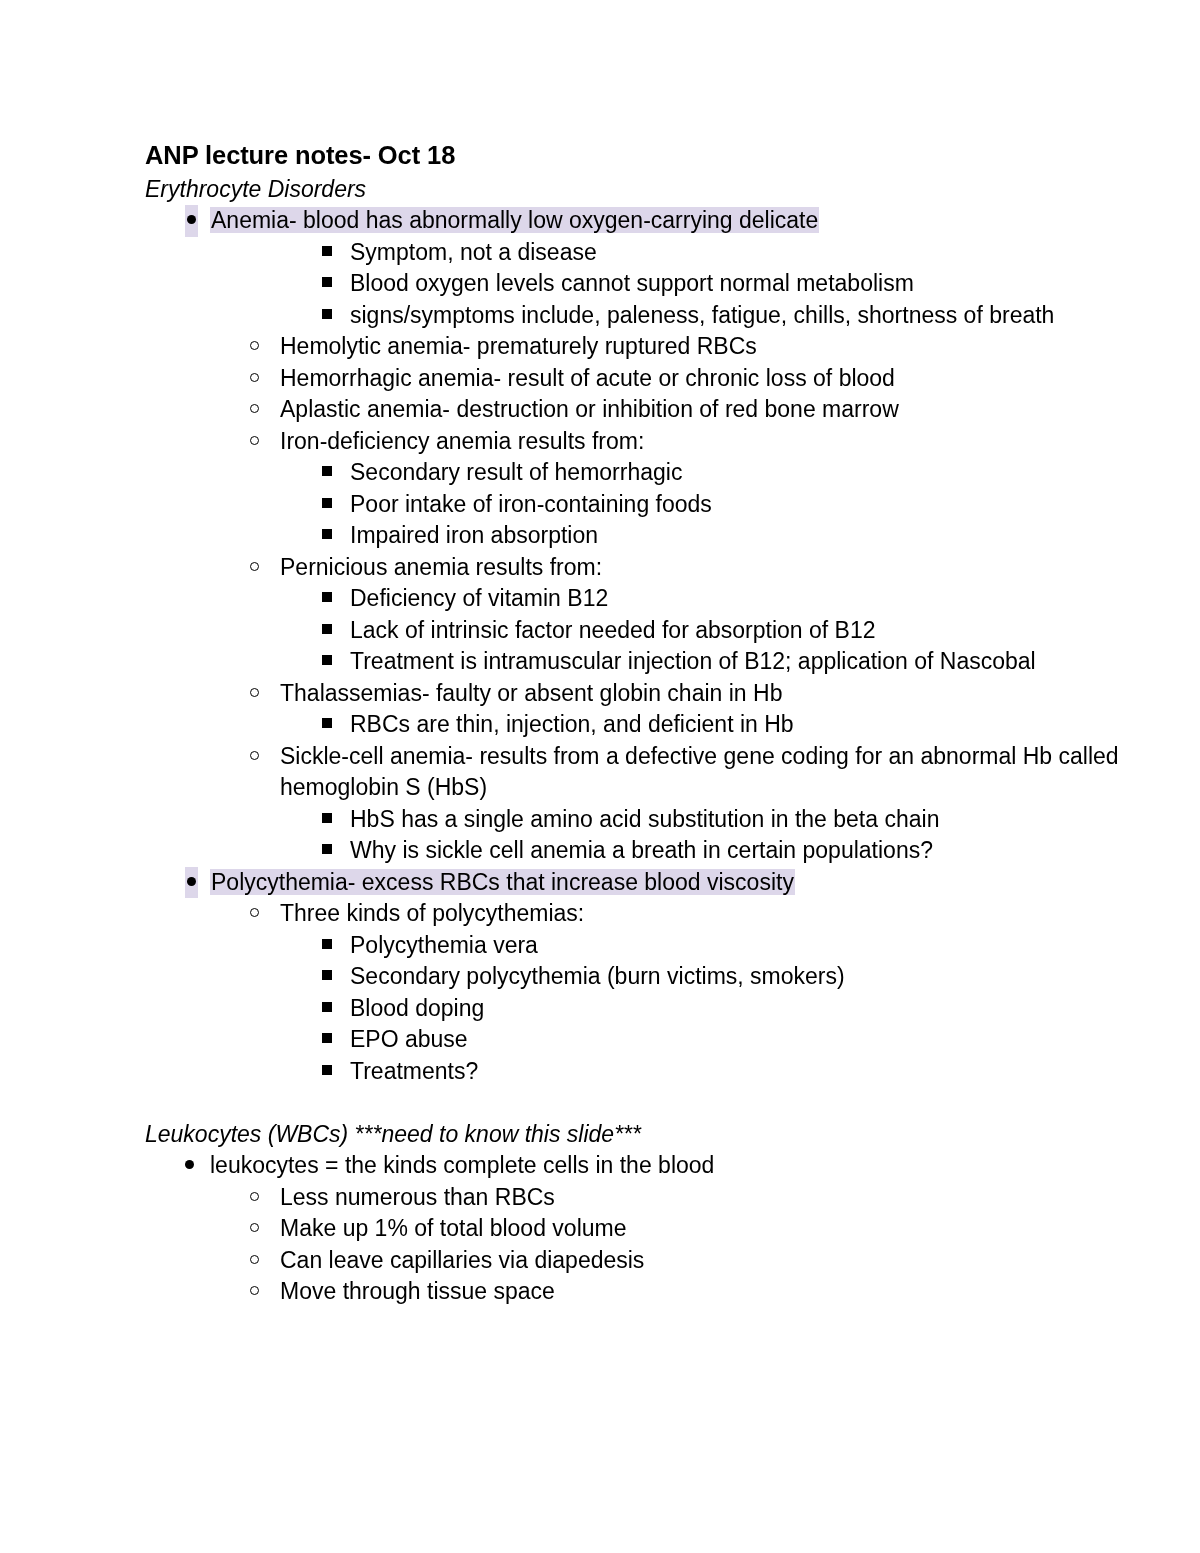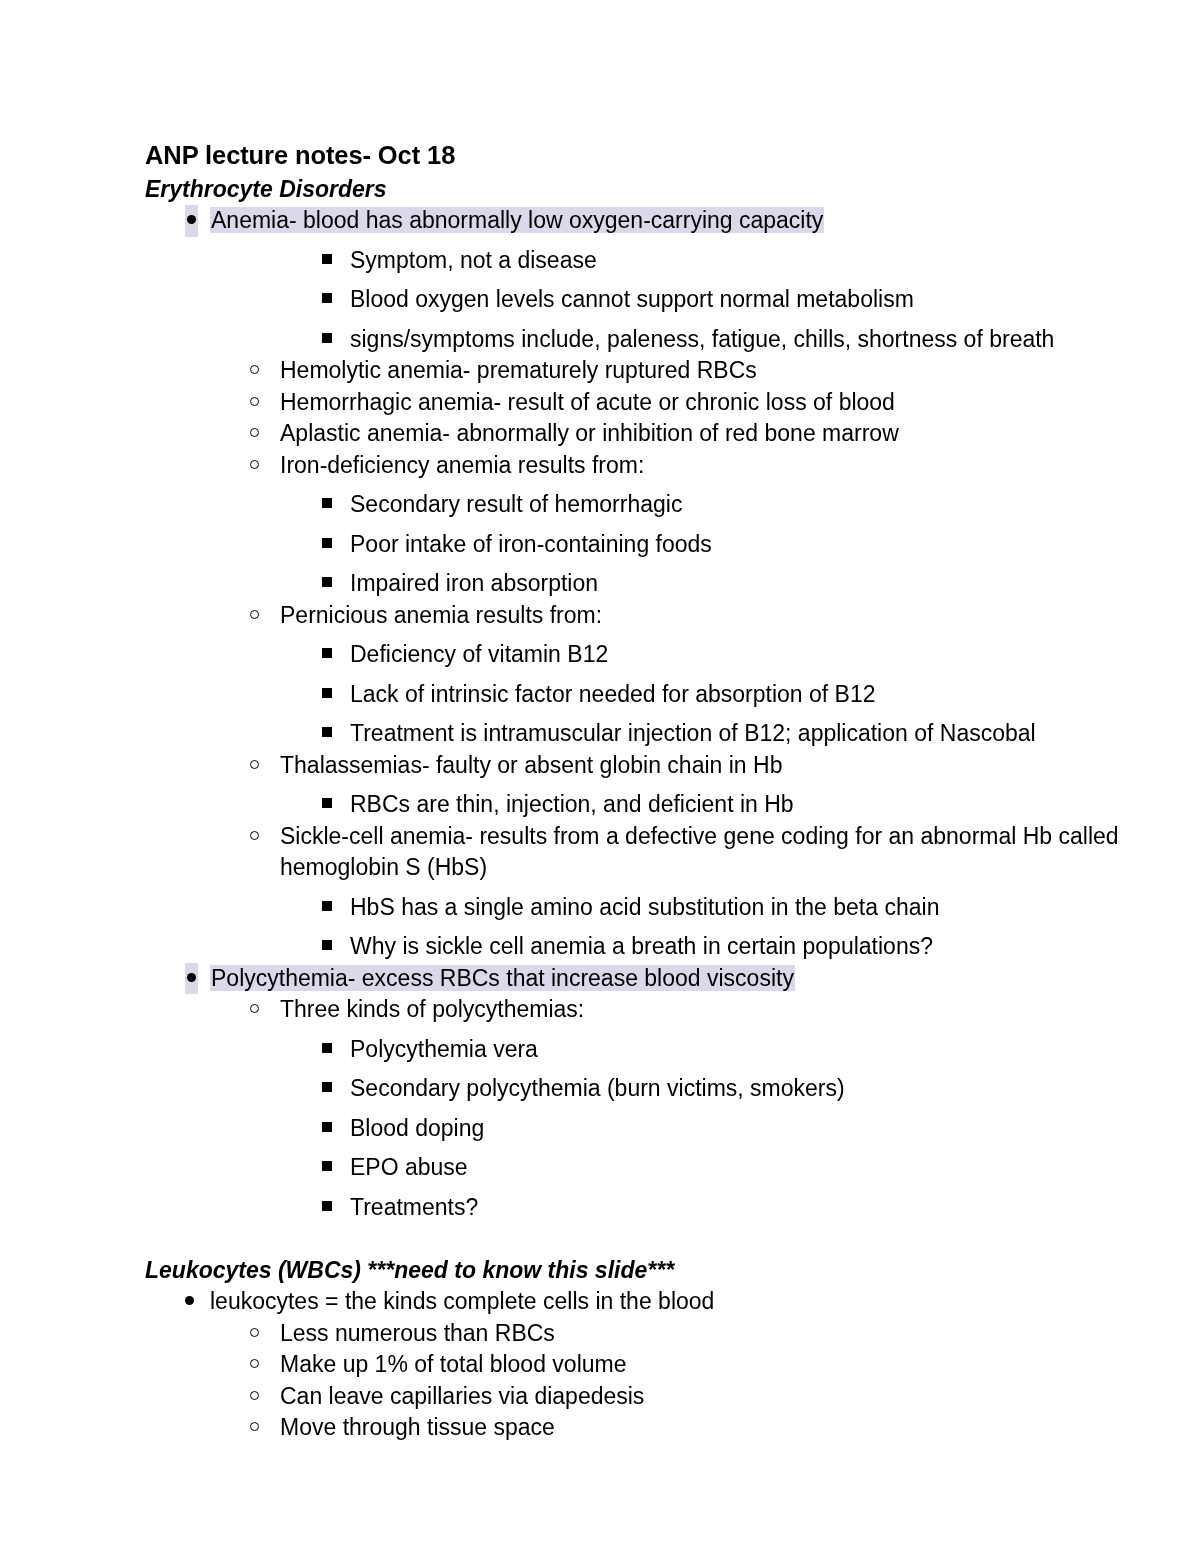--- a/index.html
+++ b/index.html
@@ -33,21 +33,21 @@
   .doc-title {
     font-size: 25.5px;
     font-weight: bold;
     line-height: 31.5px;
     letter-spacing: -0.1px;
     margin: 0 0 2px 0;
   }
   .section-heading {
     font-size: 23px;
     font-style: italic;
-    font-weight: bold;
+    font-weight: normal;
     line-height: 31.5px;
     margin: 0;
   }
 
   
   ul.lvl {
     list-style: none;
     margin: 0;
     padding: 0;
   }
@@ -90,21 +90,21 @@
     display: inline-block;
     width: 9px; height: 9px;
     border: 1.6px solid #000;
     border-radius: 50%;
     background: transparent;
     position: relative;
     top: -4px;
   }
 
   
-  .lvl3 > li.item { padding-left: 205px; margin-top: 8px; }
+  .lvl3 > li.item { padding-left: 205px; }
   .lvl3 > li.item > .marker { left: 177px; top: 0; }
   .lvl3 > li.item > .marker .glyph-square {
     display: inline-block;
     width: 10px; height: 10px;
     background: #000;
     position: relative;
     top: -4px;
   }
 
   
@@ -130,21 +130,21 @@
   <div class="doc-body">
 
     <h1 class="doc-title">ANP lecture notes- Oct 18</h1>
 
     <h2 class="section-heading">Erythrocyte Disorders</h2>
 
     <ul class="lvl lvl1">
 
       <li class="item highlighted">
         <span class="marker"><span class="glyph-disc"></span></span>
-        <span class="txt"><span class="hl">Anemia- blood has abnormally low oxygen-carrying capacity</span></span>
+        <span class="txt"><span class="hl">Anemia- blood has abnormally low oxygen-carrying delicate</span></span>
 
         <ul class="lvl lvl3">
           <li class="item">
             <span class="marker"><span class="glyph-square"></span></span>
             <span class="txt">Symptom, not a disease</span>
           </li>
           <li class="item">
             <span class="marker"><span class="glyph-square"></span></span>
             <span class="txt">Blood oxygen levels cannot support normal metabolism</span>
           </li>
@@ -158,21 +158,21 @@
           <li class="item">
             <span class="marker"><span class="glyph-circle"></span></span>
             <span class="txt">Hemolytic anemia- prematurely ruptured RBCs</span>
           </li>
           <li class="item">
             <span class="marker"><span class="glyph-circle"></span></span>
             <span class="txt">Hemorrhagic anemia- result of acute or chronic loss of blood</span>
           </li>
           <li class="item">
             <span class="marker"><span class="glyph-circle"></span></span>
-            <span class="txt">Aplastic anemia- abnormally or inhibition of red bone marrow</span>
+            <span class="txt">Aplastic anemia- destruction or inhibition of red bone marrow</span>
           </li>
 
           <li class="item">
             <span class="marker"><span class="glyph-circle"></span></span>
             <span class="txt">Iron-deficiency anemia results from:</span>
             <ul class="lvl lvl3">
               <li class="item">
                 <span class="marker"><span class="glyph-square"></span></span>
                 <span class="txt">Secondary result of hemorrhagic</span>
               </li>

